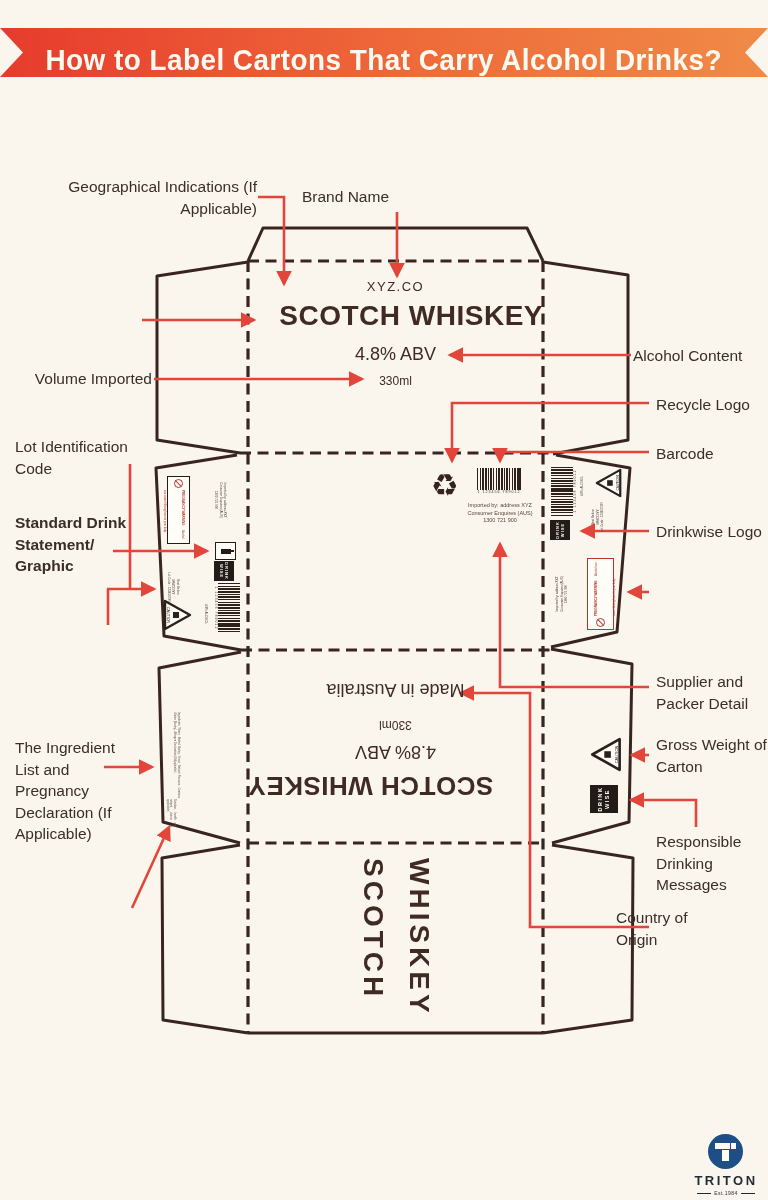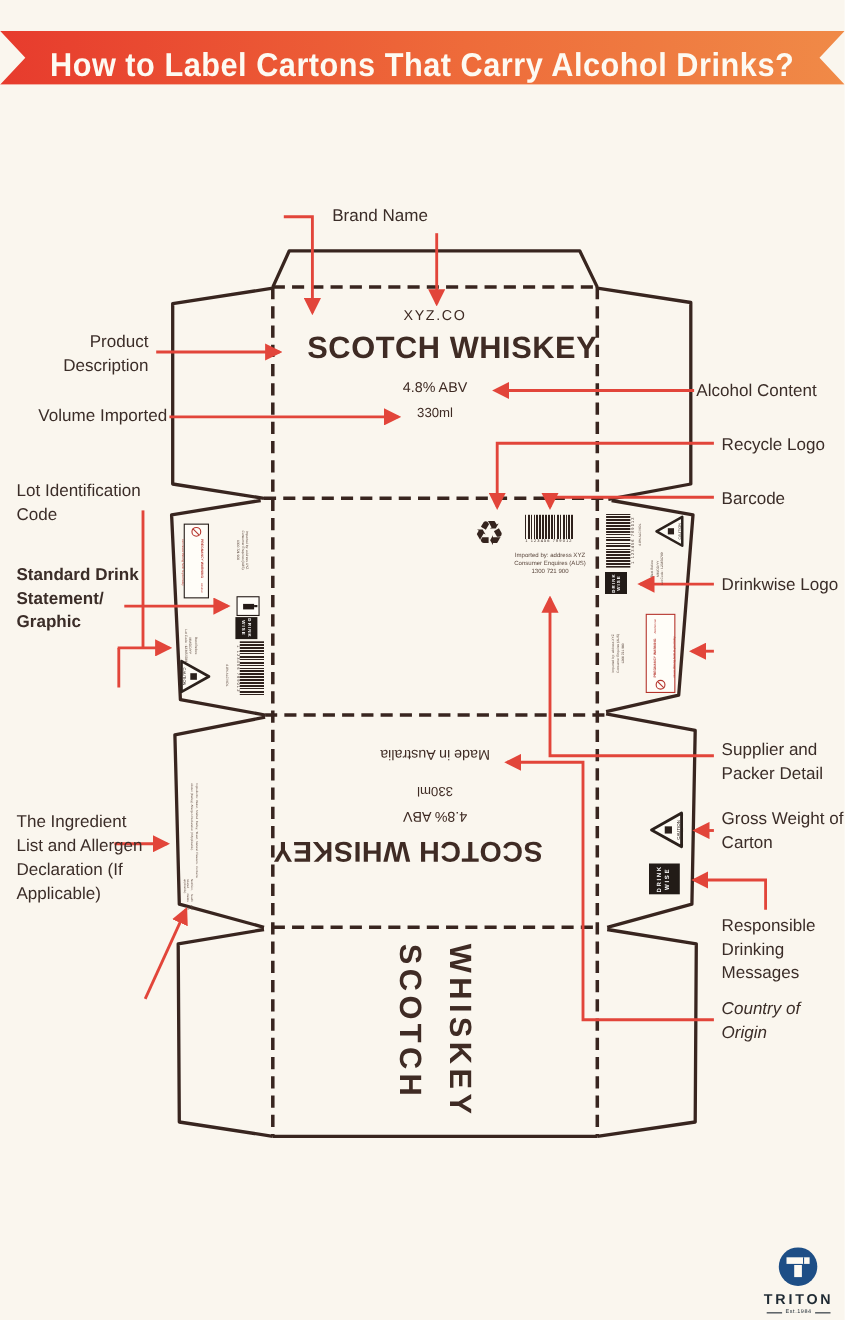--- a/index.html
+++ b/index.html
@@ -15,21 +15,21 @@
   
   .lines{position:absolute;left:0;top:0;}
   
   .ann{position:absolute;font-size:15.5px;line-height:21.5px;color:#3b2d28;}
   .ra{text-align:right;}
   .ca{}
   
   .panel{position:absolute;left:248px;width:295px;text-align:center;color:#3f2b24;}
   .brand{font-size:13px;letter-spacing:1.5px;}
   .product{font-size:28px;font-weight:700;letter-spacing:0.5px;margin-top:6px;text-align:right;}
-  .abv{font-size:13px;margin-top:12px;}
+  .abv{font-size:18px;margin-top:12px;}
   .vol{font-size:12px;margin-top:9px;}
   .flip{transform:rotate(180deg);}
   .vertwrap{position:absolute;left:248px;top:858px;width:295px;height:168px;
             display:flex;justify-content:center;}
   .vert{writing-mode:vertical-lr;font-size:28px;font-weight:700;letter-spacing:4px;
         color:#3f2b24;line-height:46px;}
   
   .recycle{position:absolute;left:431px;top:468px;font-size:31px;line-height:34px;
            color:#35241e;font-family:"DejaVu Sans",sans-serif;}
   .bars{background:repeating-linear-gradient(90deg,#2e211c 0px,#2e211c 1.4px,transparent 1.4px,
@@ -126,34 +126,34 @@
       <path d="M649,531 L582,531" marker-end="url(#ah)"></path>
       <path d="M649,592 L629,592" marker-end="url(#ah)"></path>
       <path d="M649,687 L500,687 L500,544" marker-end="url(#ah)"></path>
       <path d="M649,755 L632,755" marker-end="url(#ah)"></path>
       <path d="M696,827 L696,800 L631,800" marker-end="url(#ah)"></path>
       <path d="M649,927 L530,927 L530,693 L461,693" marker-end="url(#ah)"></path>
     </g>
   </svg>
 
   <div class="ann ca" style="left:302px;top:186px;width:200px;">Brand Name</div>
-  <div class="ann ra" style="left:15px;top:300px;width:120px;">Product Description</div>
+  <div class="ann ra" style="left:57px;top:176px;width:200px;">Geographical Indications (If Applicable)</div>
   <div class="ann ra" style="left:0px;top:368px;width:152px;">Volume Imported</div>
   <div class="ann" style="left:15px;top:436px;width:150px;">Lot Identification Code</div>
   <div class="ann" style="left:15px;top:512px;width:128px;font-weight:bold;">Standard Drink Statement/ Graphic</div>
-  <div class="ann" style="left:15px;top:737px;width:118px;">The Ingredient List and Allergen Declaration (If Applicable)</div>
+  <div class="ann" style="left:15px;top:737px;width:118px;">The Ingredient List and Pregnancy Declaration (If Applicable)</div>
 
   <div class="ann" style="left:633px;top:345px;width:135px;">Alcohol Content</div>
   <div class="ann" style="left:656px;top:394px;width:120px;">Recycle Logo</div>
   <div class="ann" style="left:656px;top:443px;width:100px;">Barcode</div>
   <div class="ann" style="left:656px;top:521px;width:135px;">Drinkwise Logo</div>
   <div class="ann" style="left:656px;top:671px;width:115px;">Supplier and Packer Detail</div>
   <div class="ann" style="left:656px;top:734px;width:118px;">Gross Weight of Carton</div>
   <div class="ann" style="left:656px;top:831px;width:115px;">Responsible Drinking Messages</div>
-  <div class="ann" style="left:656px;top:907px;width:110px;font-style:italic;">Country of Origin</div>
+  <div class="ann" style="left:616px;top:907px;width:110px;">Country of Origin</div>
 
   <div class="panel" style="top:279px;">
     <div class="brand">XYZ.CO</div>
     <div class="product">SCOTCH WHISKEY</div>
     <div class="abv">4.8% ABV</div>
     <div class="vol">330ml</div>
   </div>
 
   <div class="recycle">♻</div>
   <div class="wrapbox" style="left:477px;top:468px;width:44px;">

